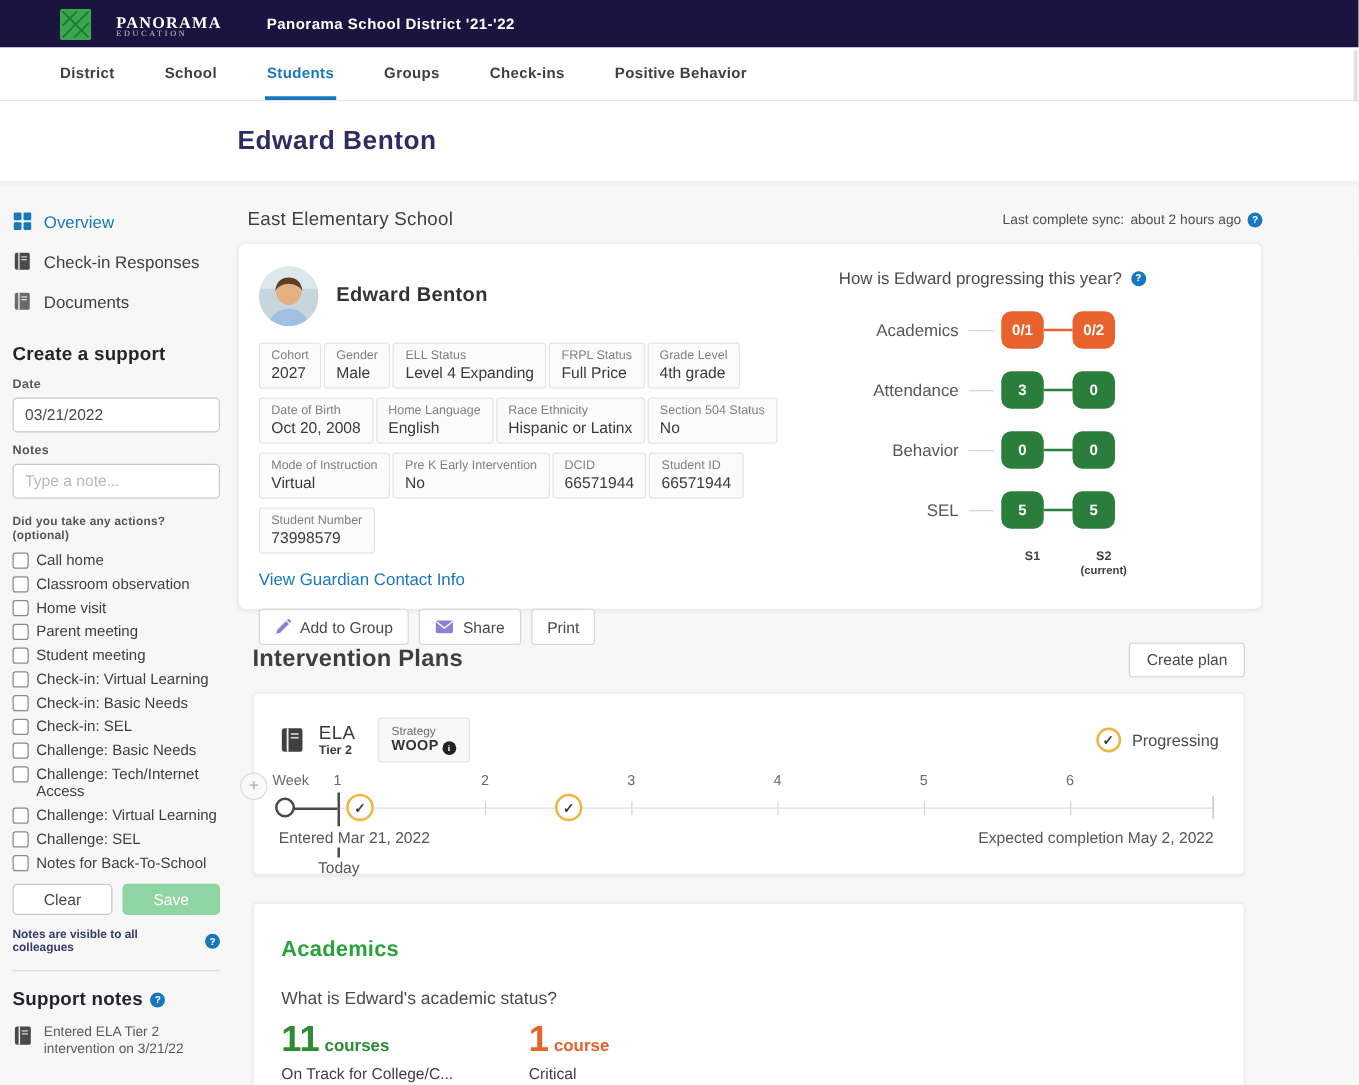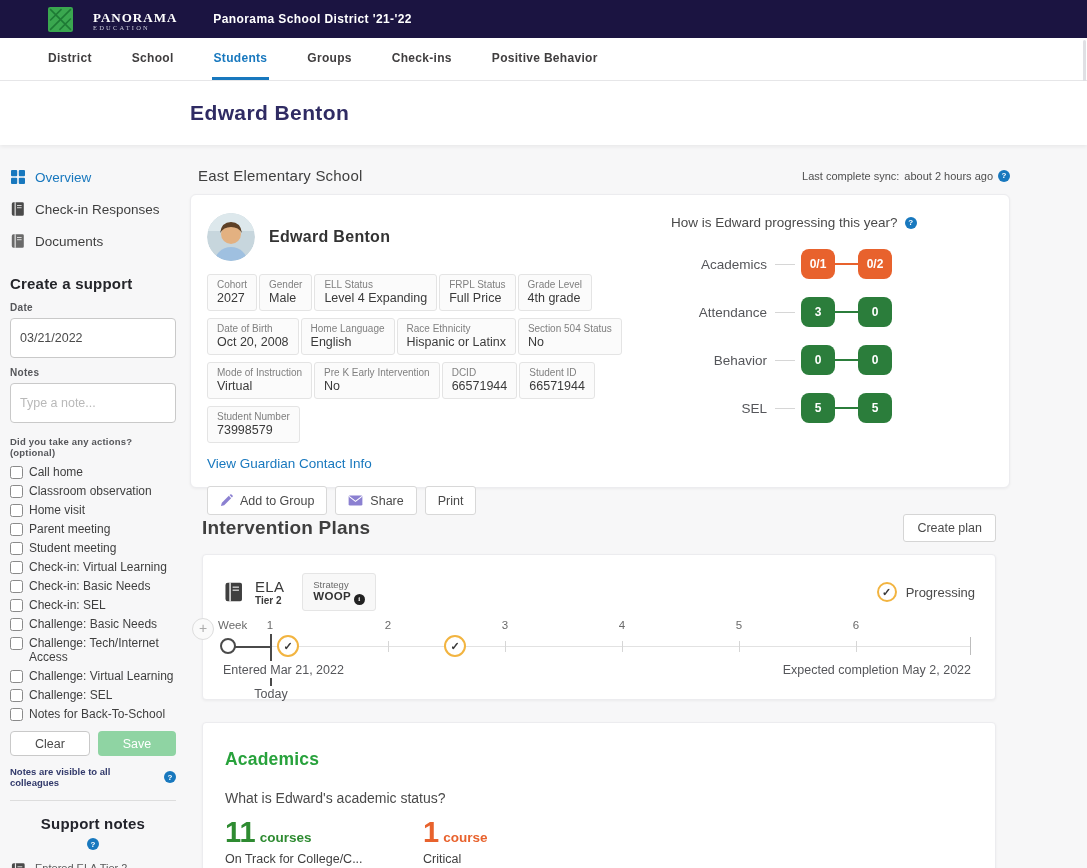--- a/index.html
+++ b/index.html
@@ -29,32 +29,32 @@
   .sidebar { width:190px; flex-shrink:0; padding:24px 14px 0 10px; }
   .main { width:820px; padding-top:20px; position:relative; }
 
   
   .snav-item { display:flex; align-items:center; gap:9px; margin-bottom:16px; font-size:13.5px; color:#3f3f3f; cursor:pointer; }
   .snav-item.active { color:#1878be; }
   .snav-item svg { flex-shrink:0; }
 
   .cs-title { font-size:15px; font-weight:bold; color:#24252a; margin:26px 0 10px; letter-spacing:.2px; }
   .fld-label { font-size:10px; font-weight:bold; color:#55565a; letter-spacing:.3px; margin:9px 0 5px; }
-  .txt-input { width:100%; height:40px; border:1px solid #c9c9c9; border-radius:4px; background:#fff; font-size:12.5px; color:#4a4a4a; padding:0 9px; font-family:inherit; }
+  .txt-input { width:100%; height:28px; border:1px solid #c9c9c9; border-radius:4px; background:#fff; font-size:12.5px; color:#4a4a4a; padding:0 9px; font-family:inherit; }
   .txt-input::placeholder { color:#b9b9b9; }
   .actions-label { font-size:9.5px; font-weight:bold; color:#55565a; letter-spacing:.2px; margin:13px 0 7px; }
   .cb-row { display:flex; align-items:flex-start; gap:6px; margin-bottom:5px; }
   .cb { appearance:none; -webkit-appearance:none; width:13px; height:13px; border:1px solid #8a8a8a; border-radius:2.5px; background:#fff; flex-shrink:0; margin-top:1px; cursor:pointer; }
   .cb-label { font-size:12px; color:#3f3f3f; line-height:14px; }
   .form-btns { display:flex; gap:8px; margin-top:10px; }
   .btn-clear { flex:1; height:25px; background:#fff; border:1px solid #c9c9c9; border-radius:4px; font-size:12.5px; color:#4a4a4a; cursor:pointer; font-family:inherit; }
   .btn-save { flex:1; height:25px; background:#8fd4a3; border:none; border-radius:4px; font-size:12.5px; color:#fff; cursor:pointer; font-family:inherit; }
   .visibility-note { margin-top:10px; font-size:9.5px; font-weight:bold; color:#323a6b; display:flex; align-items:center; gap:4px; }
   .sb-divider { border:none; border-top:1px solid #ddd; margin:12px 0 14px; }
-  .sn-title { font-size:15px; font-weight:bold; color:#23242c; display:flex; align-items:center; gap:6px; letter-spacing:.2px;flex-direction:column; }
+  .sn-title { font-size:15px; font-weight:bold; color:#23242c; display:flex; align-items:center; gap:6px; letter-spacing:.2px; }
   .sn-item { display:flex; gap:8px; margin-top:12px; color:#5a5a5a; }
   .sn-text { font-size:11px; line-height:13px; max-width:130px; }
 
   
   .qmark { display:inline-flex; width:12px; height:12px; border-radius:50%; background:#1878be; color:#fff; align-items:center; justify-content:center; flex-shrink:0; }
   .qmark::after { content:"?"; font-size:8px; font-weight:bold; }
   .idot { display:inline-flex; width:11px; height:11px; border-radius:50%; background:#222; color:#fff; align-items:center; justify-content:center; vertical-align:-1px; margin-left:3px; }
   .idot::after { content:"i"; font-size:7px; font-weight:bold; font-family:"Liberation Serif",serif; }
   .check-amber { width:20px; height:20px; border:2px solid #f2b440; border-radius:50%; background:#fff; display:flex; align-items:center; justify-content:center; flex-shrink:0; }
   .check-amber::after { content:"✓"; font-size:11px; font-weight:bold; color:#3a3a3a; }
@@ -449,20 +449,27 @@
     <span class="prog-badge s2">0</span>
   </div>
               <div class="prog-row row-ok">
     <span class="prog-label">SEL</span>
     <span class="dash-gray"></span>
     <span class="prog-badge s1">5</span>
     <span class="dash-col"></span>
     <span class="prog-badge s2">5</span>
   </div>
             </div>
+          <div class="prog-foot">
+            <span class="foot-s1">S1</span>
+            <span class="foot-s2">
+              <span>S2</span><br>
+              <span class="sub">(current)</span>
+            </span>
+          </div>
         </div>
       </section>
 
       <div class="sec-head">
         <h2 class="sec-title">Intervention Plans</h2>
         <button class="btn-create">Create plan</button>
       </div>
       <section class="card iv-card">
         <div class="iv-add">+</div>
         <div class="iv-head">

